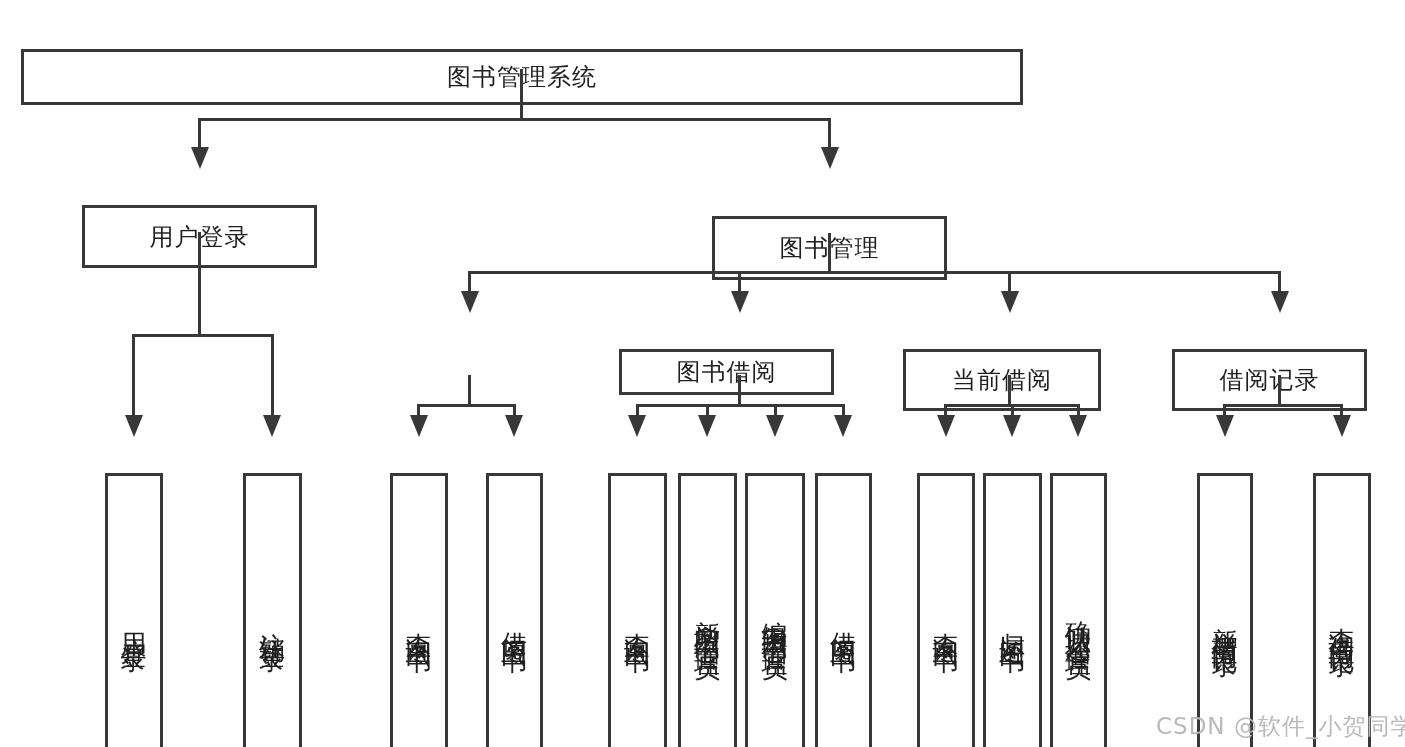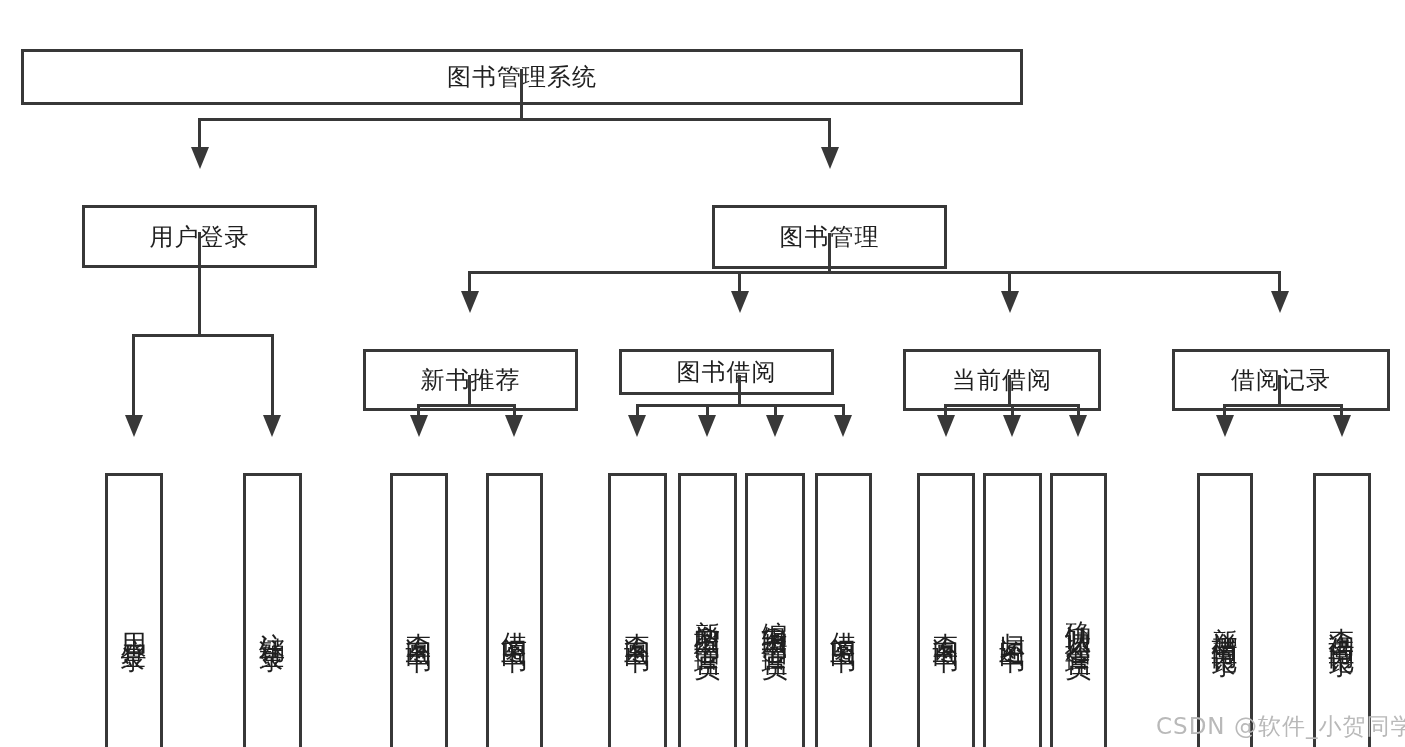--- a/index.html
+++ b/index.html
@@ -38,44 +38,43 @@
   <div class="box hbox" style="left:21px;top:13px;width:1002px;height:56px">图书管理系统</div>
 
   <div class="vl" style="left:520px;top:69px;height:52px"></div>
   <div class="hl" style="left:198px;top:118px;width:633px"></div>
   <div class="vl" style="left:198px;top:118px;height:32px"></div>
   <div class="ar" style="left:191px;top:147px"></div>
   <div class="vl" style="left:828px;top:118px;height:32px"></div>
   <div class="ar" style="left:821px;top:147px"></div>
 
   <div class="box hbox" style="left:82px;top:169px;width:235px;height:63px">用户登录</div>
-  <div class="box hbox" style="left:712px;top:169px;width:235px;height:64px">图书管理</div>
+  <div class="box hbox" style="left:712px;top:180px;width:235px;height:64px">图书管理</div>
 
   <div class="vl" style="left:198px;top:232px;height:104px"></div>
   <div class="hl" style="left:132px;top:334px;width:142px"></div>
   <div class="vl" style="left:132px;top:334px;height:84px"></div>
   <div class="ar" style="left:125px;top:415px"></div>
   <div class="vl" style="left:271px;top:334px;height:84px"></div>
   <div class="ar" style="left:263px;top:415px"></div>
 
   <div class="vl" style="left:828px;top:233px;height:41px"></div>
   <div class="hl" style="left:468px;top:271px;width:813px"></div>
   <div class="vl" style="left:468px;top:271px;height:23px"></div>
   <div class="ar" style="left:461px;top:291px"></div>
   <div class="vl" style="left:738px;top:271px;height:23px"></div>
   <div class="ar" style="left:731px;top:291px"></div>
   <div class="vl" style="left:1008px;top:271px;height:23px"></div>
   <div class="ar" style="left:1001px;top:291px"></div>
   <div class="vl" style="left:1278px;top:271px;height:23px"></div>
   <div class="ar" style="left:1271px;top:291px"></div>
 
-  <div class="box hbox" style="left:363px;top:313px;width:215px;height:62px">新书推荐</div>
   <div class="box hbox" style="left:619px;top:313px;width:215px;height:46px">图书借阅</div>
   <div class="box hbox" style="left:903px;top:313px;width:198px;height:62px">当前借阅</div>
-  <div class="box hbox" style="left:1172px;top:313px;width:218px;height:62px">借阅记录</div>
+  <div class="box hbox" style="left:1172px;top:313px;width:195px;height:62px">借阅记录</div>
 
   <div class="vl" style="left:468px;top:375px;height:32px"></div>
   <div class="vl" style="left:738px;top:375px;height:32px"></div>
   <div class="vl" style="left:1008px;top:375px;height:32px"></div>
   <div class="vl" style="left:1278px;top:375px;height:32px"></div>
 
   <div class="hl" style="left:417px;top:404px;width:99px"></div>
   <div class="hl" style="left:636px;top:404px;width:209px"></div>
   <div class="hl" style="left:944px;top:404px;width:136px"></div>
   <div class="hl" style="left:1223px;top:404px;width:120px"></div>

